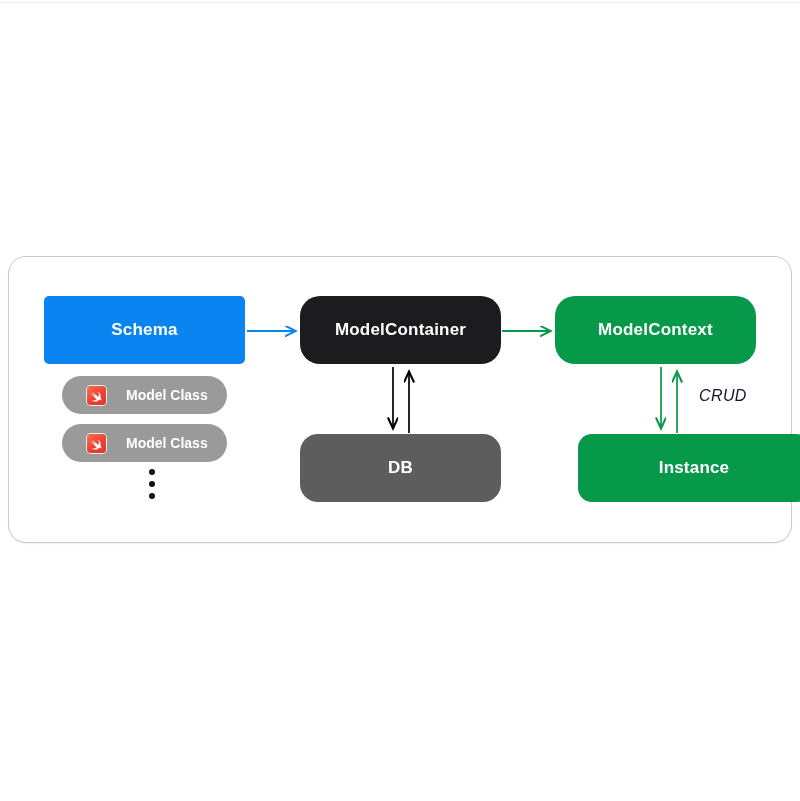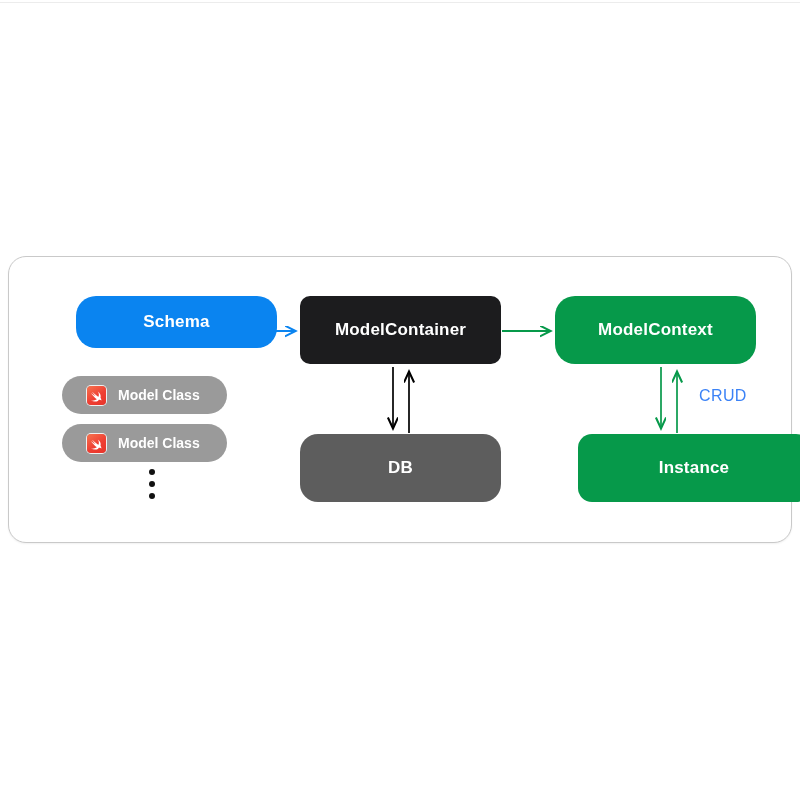--- a/index.html
+++ b/index.html
@@ -50,32 +50,31 @@
     font-weight: bold;
     font-size: 17px;
     letter-spacing: 0.2px;
     white-space: nowrap;
   }
 
   #node-schema {
     left: 35px;
     top: 39px;
     width: 201px;
-    height: 52px;
+    height: 68px;
     background: #0a84f0;
-    border-radius: 20px;
-    margin-left: 32px;
+    border-radius: 5px;
   }
   #node-modelcontainer {
     left: 291px;
     top: 39px;
     width: 201px;
     height: 68px;
     background: #1c1c1e;
-    border-radius: 10px;
+    border-radius: 20px;
   }
   #node-modelcontext {
     left: 546px;
     top: 39px;
     width: 201px;
     height: 68px;
     background: #06994a;
     border-radius: 20px;
   }
   #node-db {
@@ -101,21 +100,21 @@
     position: absolute;
     left: 53px;
     width: 165px;
     height: 38px;
     box-sizing: border-box;
     background: #9a9a9a;
     border-radius: 19px;
     display: flex;
     align-items: center;
     padding-left: 25px;
-    gap: 12px;
+    gap: 20px;
   }
   #pill-model-class-1 { top: 119px; }
   #pill-model-class-2 { top: 167px; }
   .pill-label {
     color: #ffffff;
     font-weight: bold;
     font-size: 14px;
     white-space: nowrap;
   }
   .swift-icon {
@@ -156,25 +155,26 @@
   }
   #arrow-schema-container { left: 236px; top: 58px; width: 57px; height: 32px; }
   #arrow-container-context { left: 491px; top: 58px; width: 57px; height: 32px; }
   #arrows-container-db { left: 372px; top: 107px; width: 42px; height: 72px; }
   #arrows-context-instance { left: 640px; top: 107px; width: 42px; height: 72px; }
 
   #label-crud {
     position: absolute;
     left: 690px;
     top: 130px;
-    color: #3b82f6;
+    color: #0f172a;
     font-size: 16px;
     font-weight: normal;
     letter-spacing: 0.4px;
     white-space: nowrap;
+    font-style: italic;
   }
 </style>
 </head>
 <body>
 
 <div id="top-rule"></div>
 
 <div id="diagram-card">
 
   <div class="node" id="node-schema">

